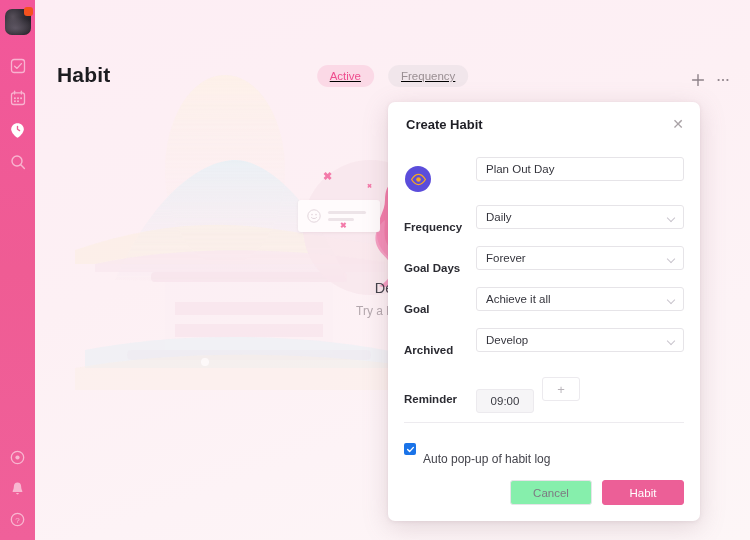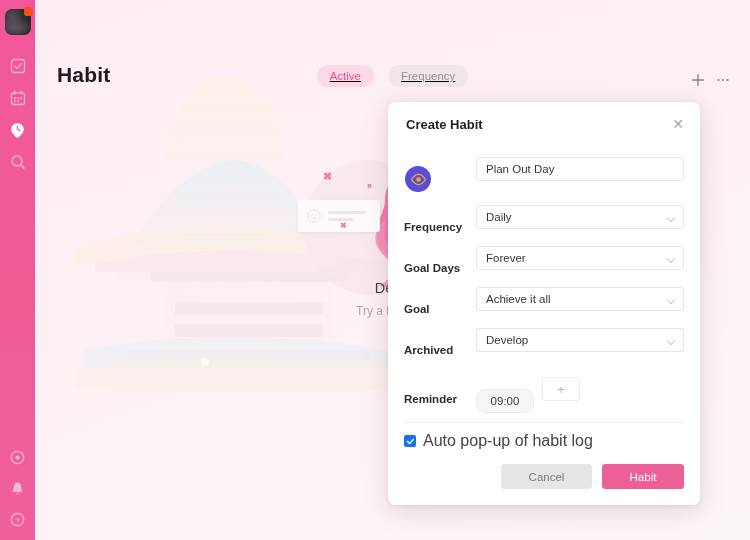--- a/index.html
+++ b/index.html
@@ -279,21 +279,21 @@
     right: 9px; top: 9px;
     width: 5px; height: 5px;
     border-right: 1.3px solid #c9c5cd;
     border-bottom: 1.3px solid #c9c5cd;
     transform: rotate(45deg);
   }
   .reminder-time {
     width: 58px;
     height: 24px;
     border: 1px solid #eceaee;
-    border-radius: 9px;
+    border-radius: 3px;
     background: #f6f5f7;
     display: flex;
     align-items: center;
     justify-content: center;
     font-size: 11.5px;
     color: #3a3a42;
     box-sizing: border-box;
     margin-top: 24px;
   }
   .reminder-add {
@@ -322,42 +322,43 @@
   }
   .checkbox {
     width: 12px; height: 12px;
     border-radius: 2px;
     background: #1a73e8;
     display: flex;
     align-items: center;
     justify-content: center;
   }
   .check-label {
-    font-size: 16px;
+    font-size: 12px;
     color: #43434b;
+    margin-top: 20px;
   }
   .modal-foot {
     display: flex;
     justify-content: flex-end;
     gap: 10px;
     padding: 10px 16px 16px 16px;
   }
   .btn {
     height: 25px;
     border-radius: 3px;
     font-size: 11.5px;
     display: flex;
     align-items: center;
     justify-content: center;
     box-sizing: border-box;
   }
   .btn-cancel {
-    width: 91px;
+    width: 82px;
     border: 1px solid #e6e4e8;
-    background: #e5e5e5;
+    background: #86efac;
     color: #7d7a82;
   }
   .btn-save {
     width: 82px;
     background: #ec5f97;
     color: #ffffff;
     border: 1px solid #ec5f97;
   }
 </style>
 </head>

